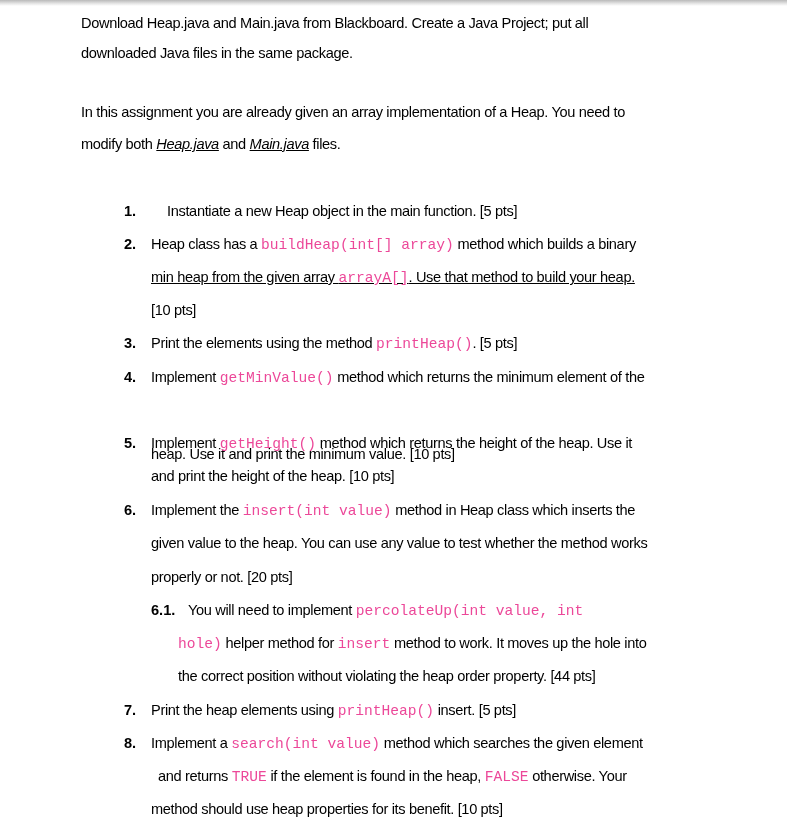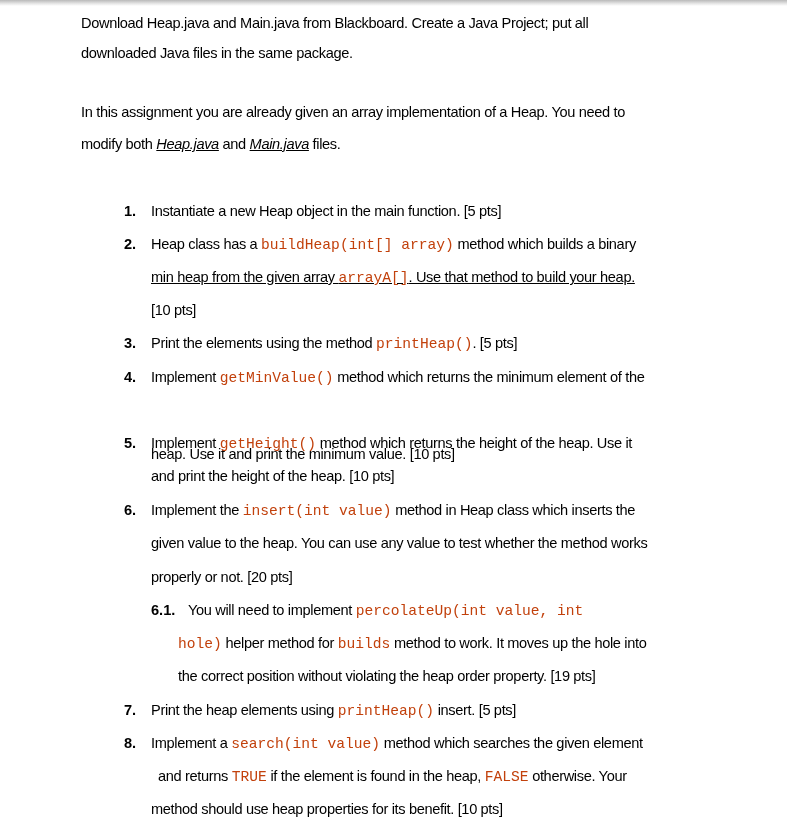--- a/index.html
+++ b/index.html
@@ -2,38 +2,38 @@
 <html><head>
 <meta charset="utf-8">
 <style>
   html, body { margin:0; padding:0; background:#ffffff; }
   body { width:787px; height:830px; overflow:hidden; position:relative;
          font-family:"Liberation Sans", sans-serif; color:#000; }
   .topshade { position:absolute; left:0; top:0; width:787px; height:6px;
     background:linear-gradient(#b9b9b9,#e6e6e6 60%,#ffffff); }
   .line { position:absolute; white-space:nowrap; font-size:14.6px; line-height:20px; letter-spacing:-0.35px; }
   .b { font-weight:normal; }
-  .code { font-family:"Liberation Mono", monospace; color:#c2410c; font-size:14.6px; letter-spacing:0px; }
+  .code { font-family:"Liberation Mono", monospace; color:#ec4899; font-size:14.6px; letter-spacing:0px; }
   .u { text-decoration:underline; font-style:italic; }
   .num { position:absolute; font-weight:bold; font-size:14.6px; line-height:20px; }
 </style>
 </head>
 <body>
 
 <div class="topshade"></div>
 
 <div>
   <div class="line b" style="left:81px;top:13px;">Download Heap.java and Main.java from Blackboard. Create a Java Project; put all</div>
   <div class="line b" style="left:81px;top:43px;text-align:right;">downloaded Java files in the same package.</div>
 
   <div class="line" style="left:81px;top:102px;">In this assignment you are already given an array implementation of a Heap. You need to</div>
   <div class="line" style="left:81px;top:134px;"><span>modify both </span><span class="u">Heap.java</span><span> and </span><span class="u">Main.java</span><span> files.</span></div>
 
   <div class="num" style="left:124px;top:201px;">1.</div>
-  <div class="line" style="left:151px;top:201px;text-align:center;"><span>Instantiate a new Heap object in the main function.  </span><span class="b">[5 pts]</span></div>
+  <div class="line" style="left:167px;top:201px;text-align:center;"><span>Instantiate a new Heap object in the main function.  </span><span class="b">[5 pts]</span></div>
 
   <div class="num" style="left:124px;top:234px;">2.</div>
   <div class="line" style="left:151px;top:234px;"><span>Heap class has a </span><span class="code">buildHeap(int[] array)</span><span> method which builds a binary</span></div>
   <div class="line" style="left:151px;top:267px;text-decoration:underline;"><span>min heap from the given array </span><span class="code">arrayA[]</span><span>. Use that method to build your heap.</span></div>
   <div class="line b" style="left:151px;top:300px;">[10 pts]</div>
 
   <div class="num" style="left:124px;top:333px;">3.</div>
   <div class="line" style="left:151px;top:333px;"><span>Print the elements using the method </span><span class="code">printHeap()</span><span>. </span><span class="b">[5 pts]</span></div>
 
   <div class="num" style="left:124px;top:367px;">4.</div>
@@ -44,22 +44,22 @@
   <div class="line" style="left:151px;top:433px;"><span>Implement </span><span class="code">getHeight()</span><span> method which returns the height of the heap. Use it</span></div>
   <div class="line" style="left:151px;top:466px;"><span>and print the height of the heap. </span><span class="b">[10 pts]</span></div>
 
   <div class="num" style="left:124px;top:500px;">6.</div>
   <div class="line" style="left:151px;top:500px;"><span>Implement the </span><span class="code">insert(int value)</span><span> method in Heap class which inserts the</span></div>
   <div class="line" style="left:151px;top:533px;">given value to the heap. You can use any value to test whether the method works</div>
   <div class="line" style="left:151px;top:567px;"><span>properly or not. </span><span class="b">[20 pts]</span></div>
 
   <div class="num" style="left:151px;top:600px;text-align:center;">6.1.</div>
   <div class="line" style="left:188px;top:600px;"><span>You will need to implement </span><span class="code">percolateUp(int value, int</span></div>
-  <div class="line" style="left:178px;top:633px;"><span class="code">hole)</span><span> helper method for </span><span class="code">builds</span><span> method to work. It moves up the hole into</span></div>
-  <div class="line" style="left:178px;top:666px;"><span>the correct position without violating the heap order property. </span><span class="b">[19 pts]</span></div>
+  <div class="line" style="left:178px;top:633px;"><span class="code">hole)</span><span> helper method for </span><span class="code">insert</span><span> method to work. It moves up the hole into</span></div>
+  <div class="line" style="left:178px;top:666px;"><span>the correct position without violating the heap order property. </span><span class="b">[44 pts]</span></div>
 
   <div class="num" style="left:124px;top:700px;">7.</div>
   <div class="line" style="left:151px;top:700px;"><span>Print the heap elements using </span><span class="code">printHeap()</span><span> insert. </span><span class="b">[5 pts]</span></div>
 
   <div class="num" style="left:124px;top:733px;">8.</div>
   <div class="line" style="left:151px;top:733px;"><span>Implement a </span><span class="code">search(int value)</span><span> method which searches the given element</span></div>
   <div class="line" style="left:158px;top:766px;"><span>and returns </span><span class="code">TRUE</span><span> if the element is found in the heap, </span><span class="code">FALSE</span><span> otherwise. Your</span></div>
   <div class="line" style="left:151px;top:799px;"><span>method should use heap properties for its benefit. </span><span class="b">[10 pts]</span></div>
 </div>
 

